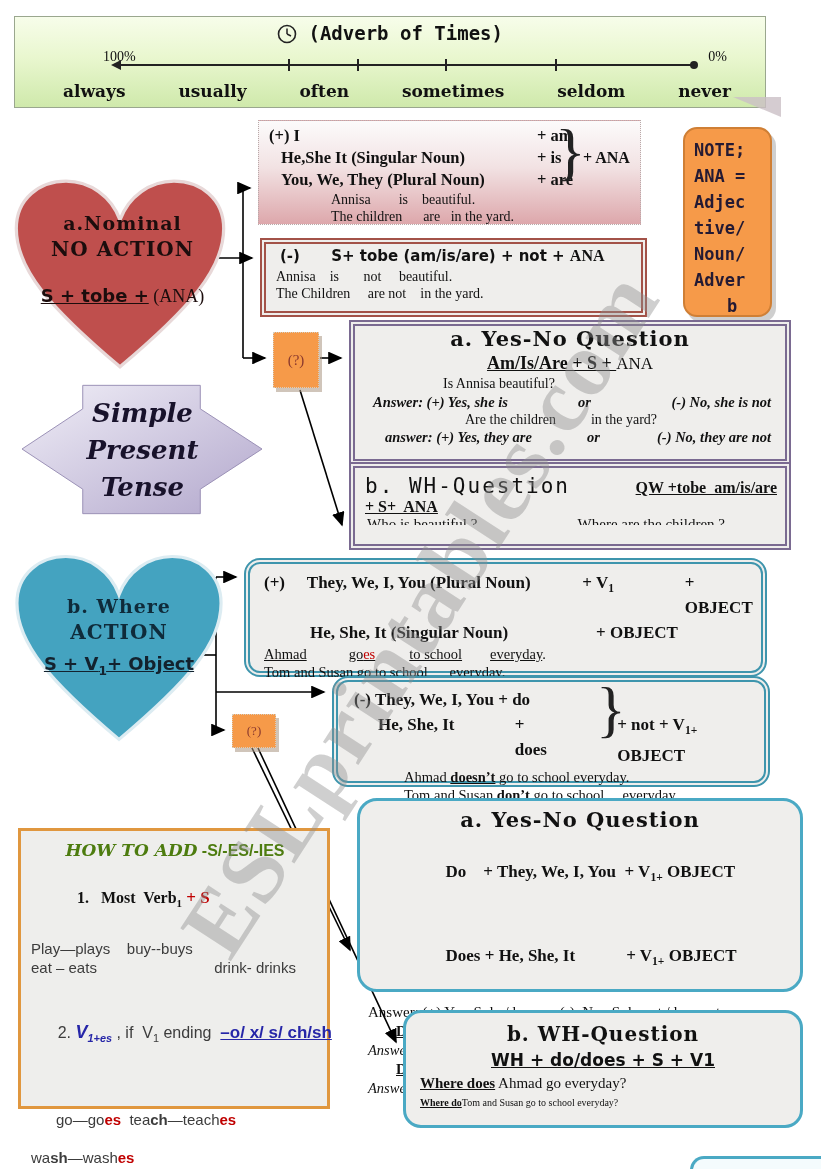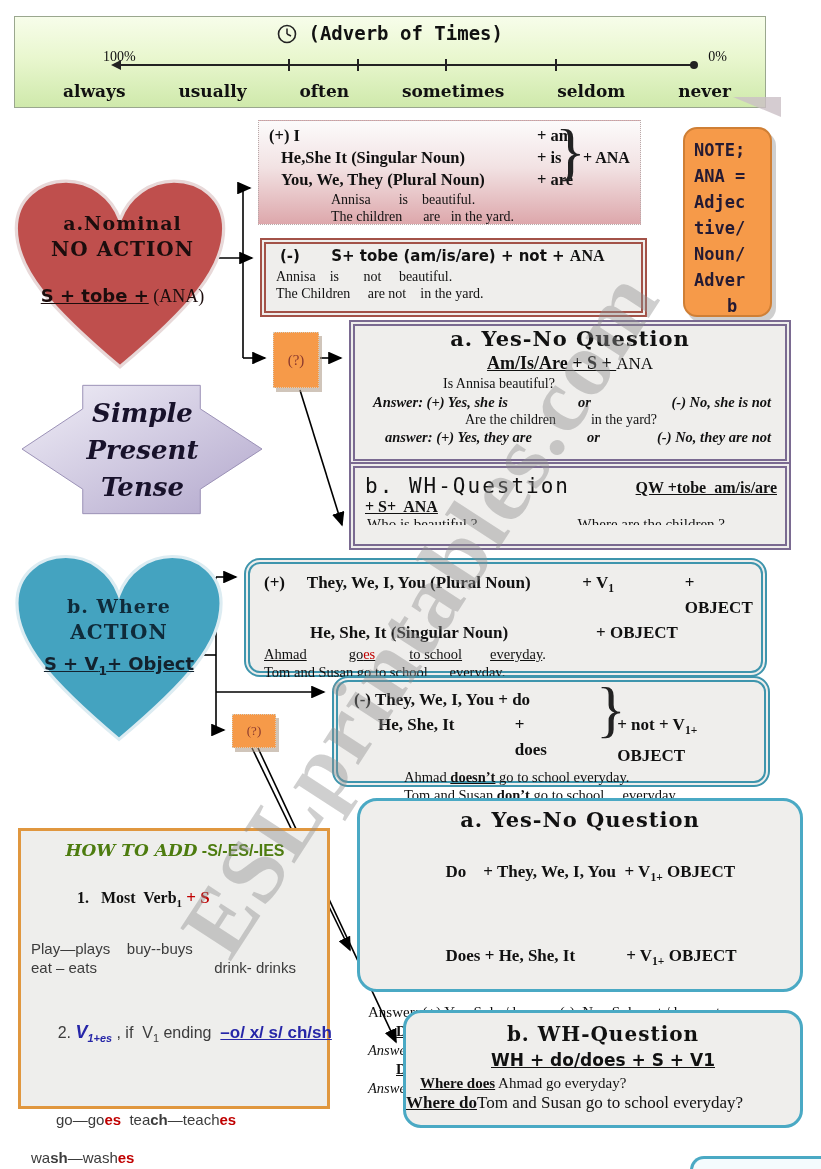--- a/index.html
+++ b/index.html
@@ -320,17 +320,17 @@
     <div style="font-size:15px;line-height:19px;padding-left:36px;"><span class="b u">Does </span><span>Ahmad go to school everyday?</span></div>
     <div class="i pre" style="font-size:14.5px;line-height:19px;padding-left:8px;">Answer : (+)Yes, He does  or (-)No he does not</div>
     <div class="pre" style="font-size:15px;line-height:19px;padding-left:36px;"><span class="b u">Do</span><span> Tom and Susan go to school      everyday?</span></div>
     <div class="i pre" style="font-size:14.5px;line-height:19px;padding-left:8px;">Answer : (+)Yes, they do  or (-)No they do not</div>
   </div>
 
   <div id="vwh" class="abs">
     <div class="ytitle gothic" style="padding-top:8px;font-size:20px;">b. WH-Question</div>
     <div class="comic u" style="text-align:center;font-size:17px;line-height:26px;">WH + do/does + S + V1</div>
     <div style="font-size:15px;line-height:20px;padding-left:14px;"><span class="b u">Where does</span><span> Ahmad go everyday?</span></div>
-    <div style="font-size:17px;line-height:20px;"><span class="b u">Where do</span><span>Tom and Susan go to school  everyday?</span></div>
+    <div style="font-size:10px;line-height:20px;padding-left:14px;"><span class="b u">Where do</span><span>Tom and Susan go to school  everyday?</span></div>
   </div>
 
   <div id="bottom-strip" class="abs"></div>
 </div>
 
 </body></html>

